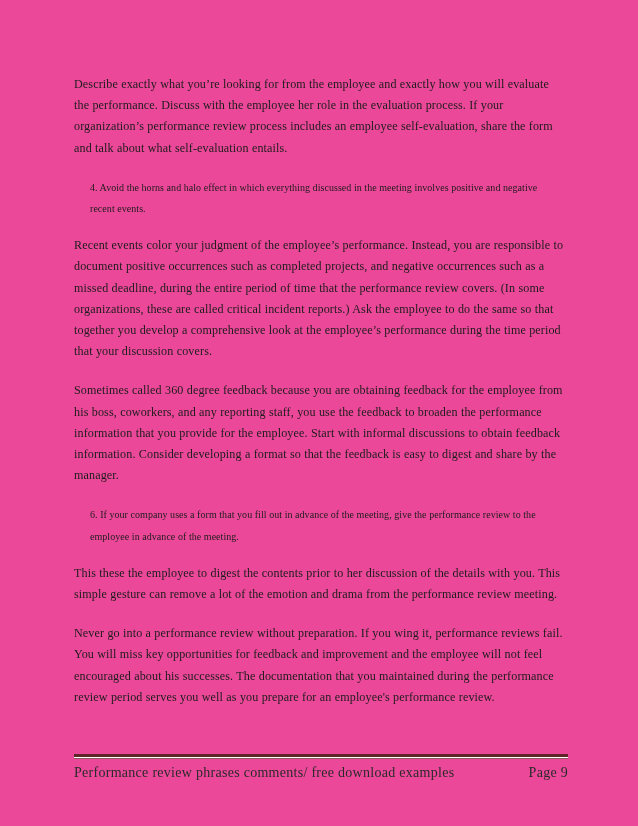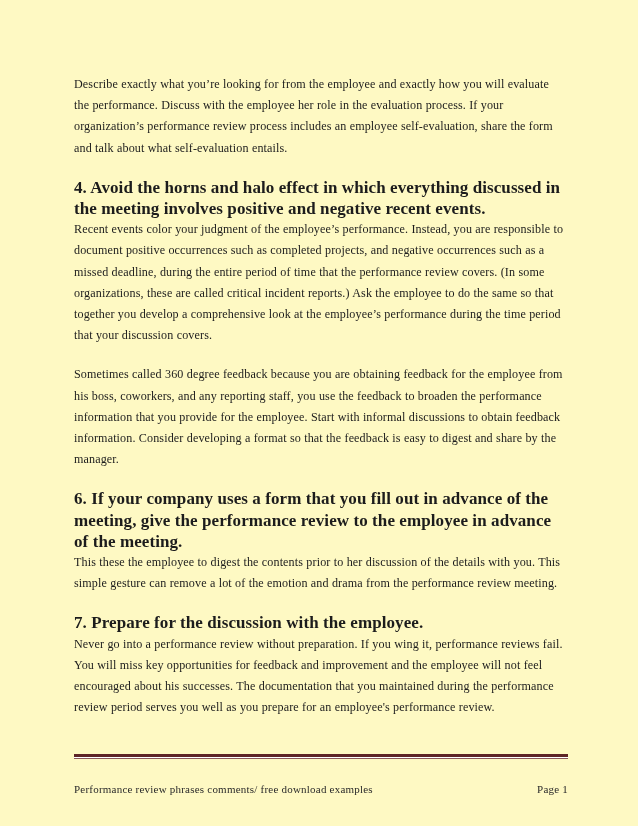--- a/index.html
+++ b/index.html
@@ -14,21 +14,21 @@
     font-family: "Liberation Serif", "DejaVu Serif", serif;
     color: #1c1c1c;
     overflow: hidden;
   }
   #page {
     position: absolute;
     left: 0;
     top: 0;
     width: 638px;
     height: 826px;
-    background: #fef9c3;
+    background: #ec4899;
   }
   #content {
     position: absolute;
     left: 74px;
     top: 74px;
     width: 492px;
   }
   .para {
     font-size: 12.1px;
     line-height: 21.2px;
@@ -37,24 +37,24 @@
     letter-spacing: 0.01em;
     word-spacing: 0.01em;
   }
   .block {
     margin-bottom: 18px;
   }
   .block:last-child {
     margin-bottom: 0;
   }
   .heading {
-    font-size: 17px;
+    font-size: 10px;
     line-height: 21.2px;
-    font-weight: bold;
-    margin: 0;
+    font-weight: normal;
+    margin: 16px;
     letter-spacing: 0.005em;
   }
   
   #footer {
     position: absolute;
     left: 74px;
     top: 754px;
     width: 494px;
   }
   .footer-rule-thick {
@@ -69,22 +69,22 @@
   }
   .footer-rule-thin {
     height: 1px;
     background: #8a5a5a;
     width: 100%;
   }
   #footer-row {
     display: flex;
     justify-content: space-between;
     align-items: center;
-    margin-top: 24px;
-    font-size: 11px;
+    margin-top: 7px;
+    font-size: 14px;
     line-height: 13px;
     color: #2a2a2a;
     letter-spacing: 0.02em;
   }
   .footer-text {
     white-space: nowrap;
   }
 </style>
 </head>
 <body>
@@ -105,29 +105,28 @@
     <div class="block">
       <p class="para">Sometimes called 360 degree feedback because you are obtaining feedback for the employee from his boss, coworkers, and any reporting staff, you use the feedback to broaden the performance information that you provide for the employee. Start with informal discussions to obtain feedback information. Consider developing a format so that the feedback is easy to digest and share by the manager.</p>
     </div>
 
     <div class="block">
       <p class="heading">6. If your company uses a form that you fill out in advance of the meeting, give the performance review to the employee in advance of the meeting.</p>
       <p class="para">This these the employee to digest the contents prior to her discussion of the details with you. This simple gesture can remove a lot of the emotion and drama from the performance review meeting.</p>
     </div>
 
     <div class="block">
-      <p class="heading">7. Prepare for the discussion with the employee.</p>
       <p class="para">Never go into a performance review without preparation. If you wing it, performance reviews fail. You will miss key opportunities for feedback and improvement and the employee will not feel encouraged about his successes. The documentation that you maintained during the performance review period serves you well as you prepare for an employee's performance review.</p>
     </div>
 
   </div>
 
   <div id="footer">
     <div class="footer-rule-thick" style="background: rgb(94, 38, 38);"></div>
     <div class="footer-rule-gap"></div>
     <div class="footer-rule-thin"></div>
     <div id="footer-row">
       <span class="footer-text">Performance review phrases comments/ free download examples</span>
-      <span class="footer-text">Page 1</span>
+      <span class="footer-text">Page 9</span>
     </div>
   </div>
 
 </div>
 
 </body></html>

